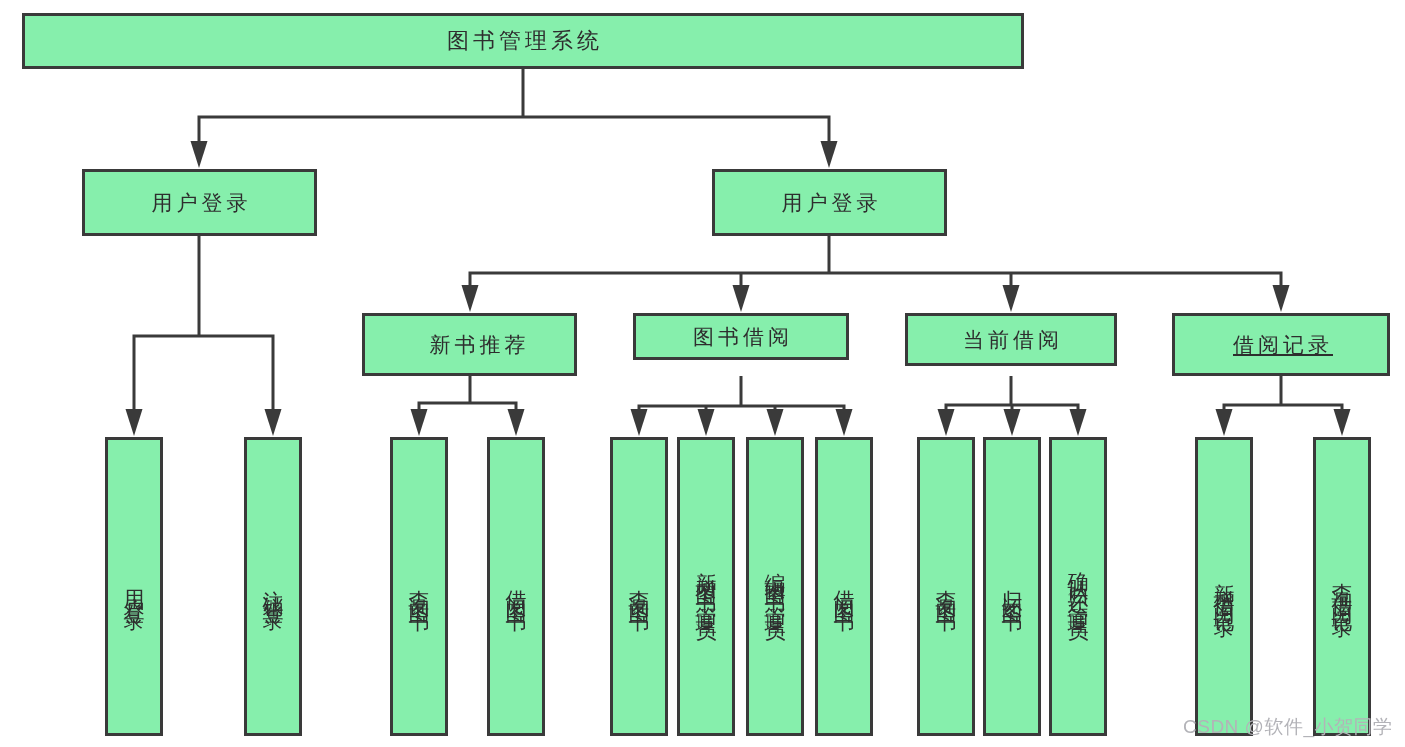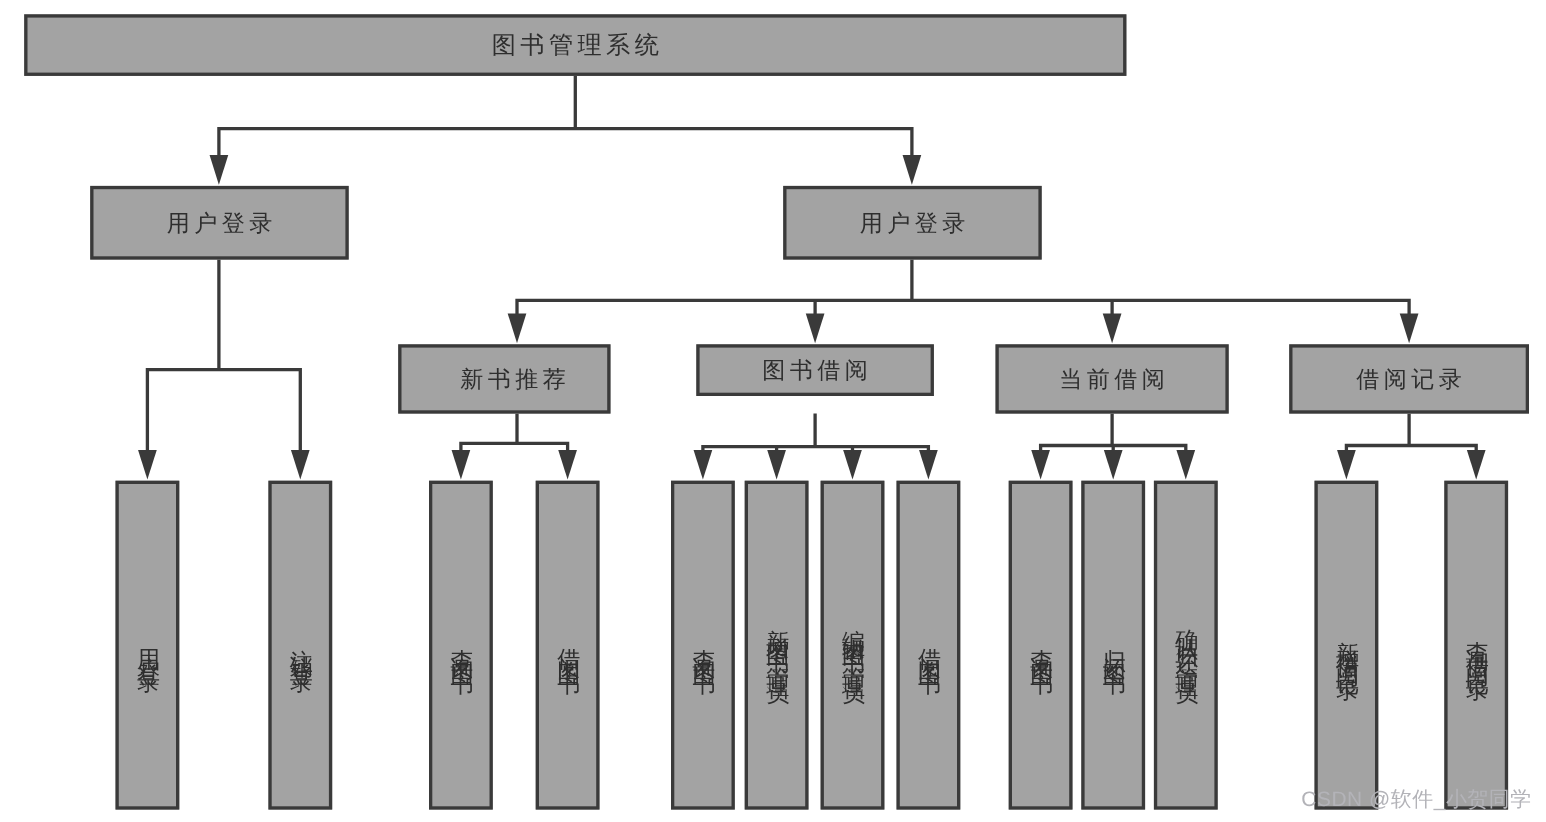--- a/index.html
+++ b/index.html
@@ -12,21 +12,21 @@
     position:relative;
     width:1405px;height:747px;
     background:#ffffff;
     overflow:hidden;
   }
   #connectors{position:absolute;left:0;top:0;z-index:1;}
   .node{
     position:absolute;
     box-sizing:border-box;
     border:3px solid var(--line);
-    background:#a3a3a3;
+    background:#86efac;
     color:var(--text);
     display:flex;
     align-items:center;
     justify-content:center;
     z-index:2;
   }
   .node.h{
     font-size:21px;
     letter-spacing:4px;
     text-indent:4px; 
@@ -94,24 +94,24 @@
       <use href="#arrowhead" x="1224" y="436"></use>
       <use href="#arrowhead" x="1342" y="436"></use>
     </g>
   </svg>
 
   <div class="node h root" style="left:22px;top:13px;width:1002px;height:56px;">图书管理系统</div>
 
   <div class="node h" style="left:82px;top:169px;width:235px;height:67px;">用户登录</div>
   <div class="node h" style="left:712px;top:169px;width:235px;height:67px;">用户登录</div>
 
-  <div class="node h" style="left:362px;top:313px;width:193px;height:63px;padding-left:16px;">新书推荐</div>
+  <div class="node h" style="left:362px;top:313px;width:215px;height:63px;padding-left:16px;">新书推荐</div>
   <div class="node h" style="left:633px;top:313px;width:216px;height:47px;">图书借阅</div>
-  <div class="node h" style="left:905px;top:313px;width:212px;height:63px;">当前借阅</div>
-  <div class="node h" style="left:1172px;top:313px;width:218px;height:63px;">借阅记录</div>
+  <div class="node h" style="left:905px;top:313px;width:212px;height:53px;">当前借阅</div>
+  <div class="node h" style="left:1172px;top:313px;width:218px;height:63px;text-decoration:underline;">借阅记录</div>
 
   <div class="node leaf" style="left:105px;top:437px;width:58px;height:299px;">用户登录</div>
   <div class="node leaf" style="left:244px;top:437px;width:58px;height:299px;">注销登录</div>
 
   <div class="node leaf" style="left:390px;top:437px;width:58px;height:299px;">查询图书</div>
   <div class="node leaf" style="left:487px;top:437px;width:58px;height:299px;">借阅图书</div>
 
   <div class="node leaf" style="left:610px;top:437px;width:58px;height:299px;">查询图书</div>
   <div class="node leaf" style="left:677px;top:437px;width:58px;height:299px;">新增图书（管理员）</div>
   <div class="node leaf" style="left:746px;top:437px;width:58px;height:299px;">编辑图书（管理员）</div>

